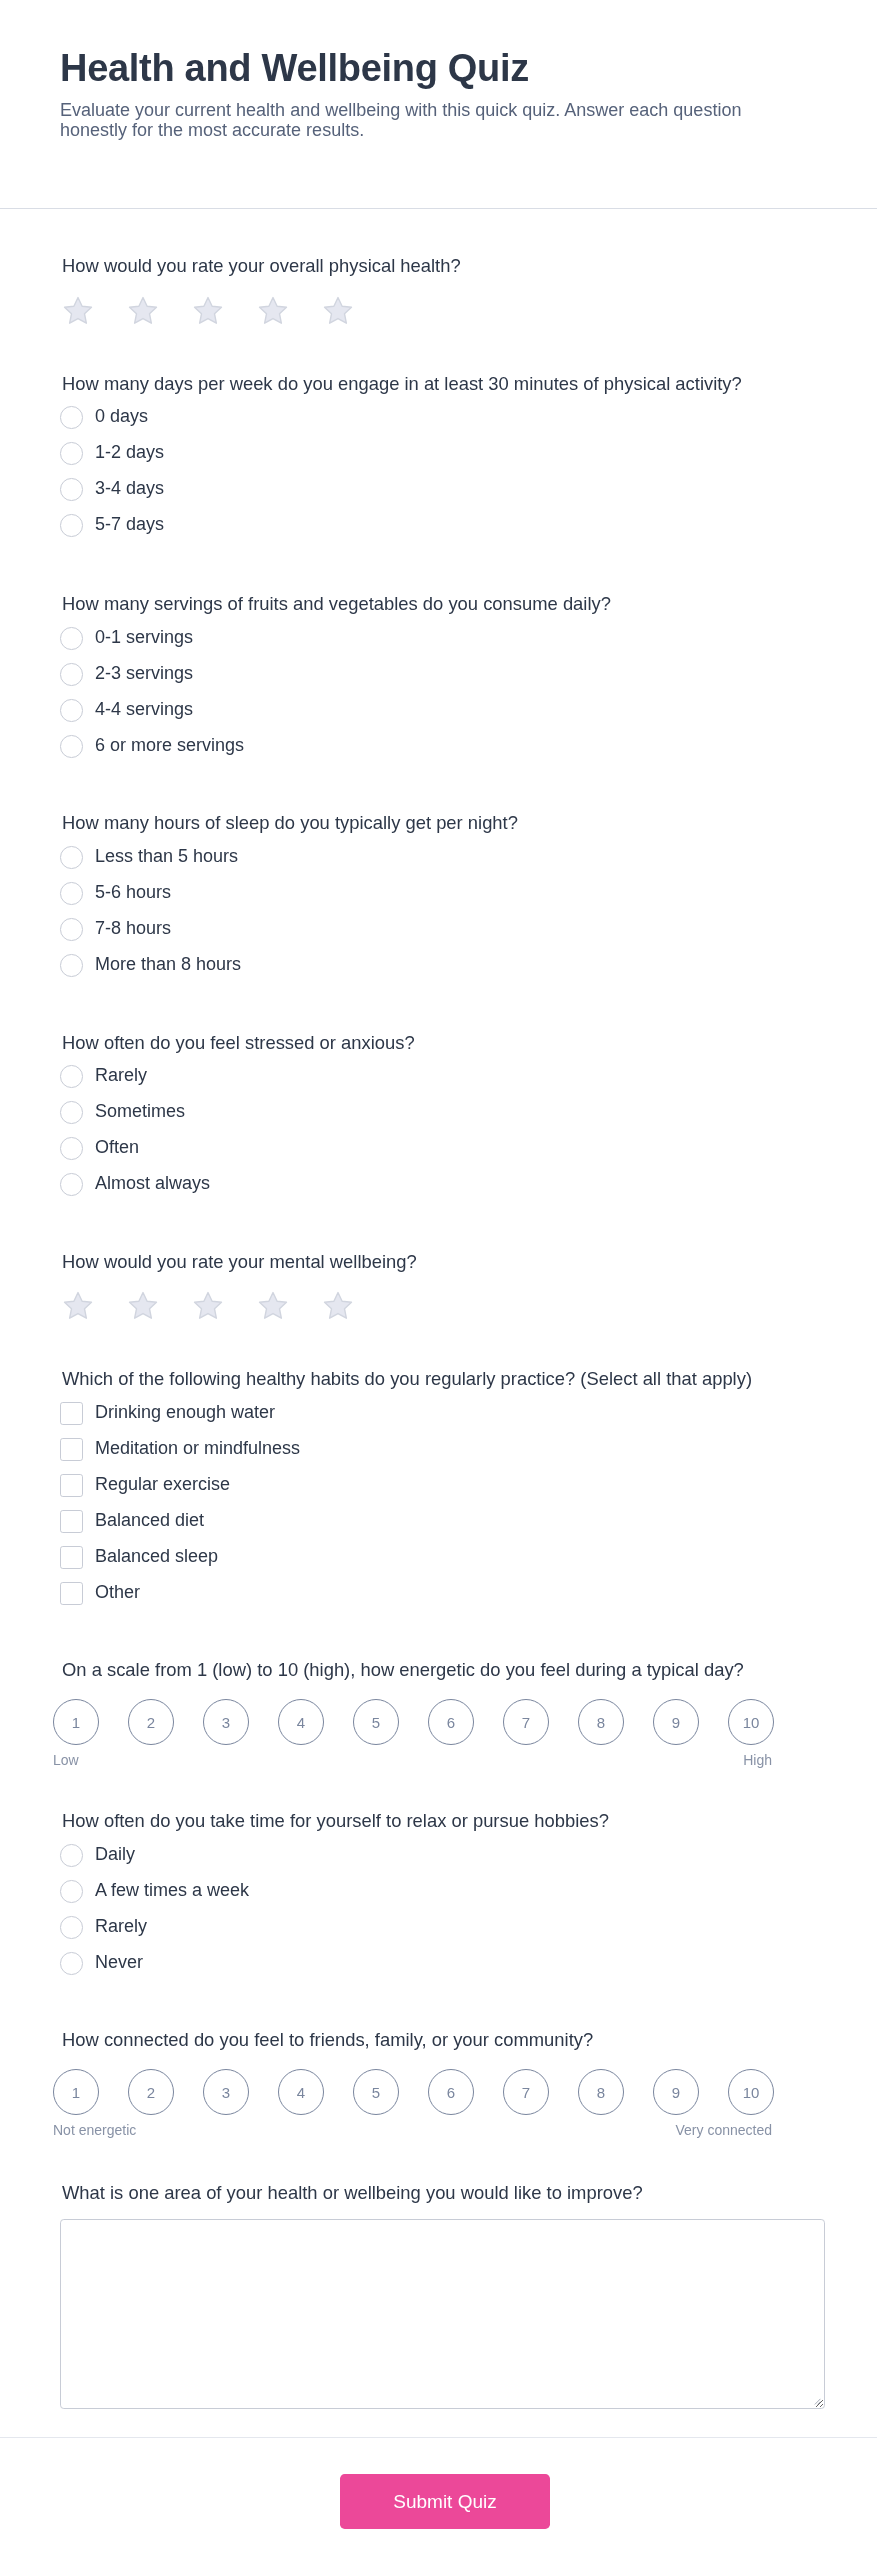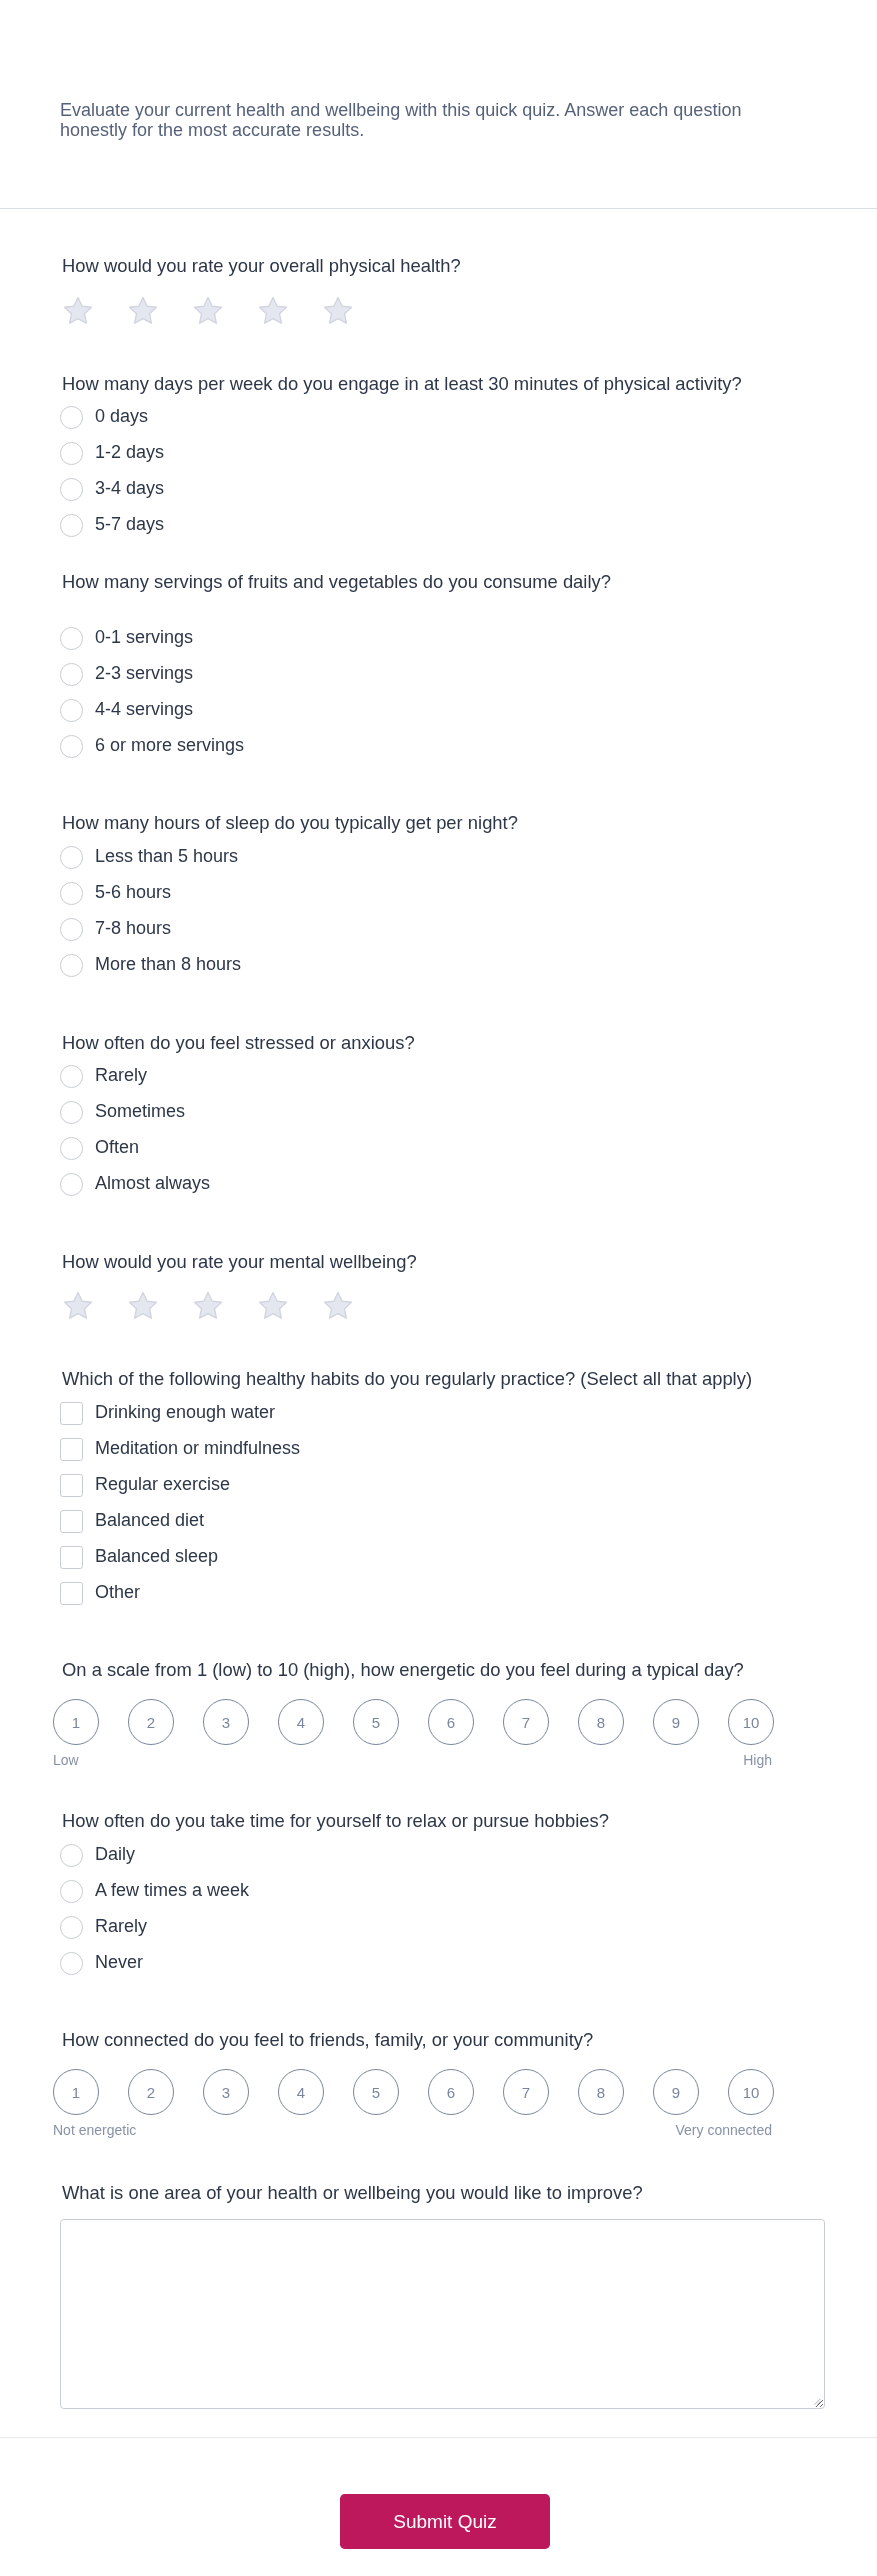--- a/index.html
+++ b/index.html
@@ -26,26 +26,27 @@
 
   .scale { position: absolute; left: 53px; display: flex; gap: 29px; }
   .scale-btn { width: 46px; height: 46px; border-radius: 50%; border: 1.4px solid #7a869e; display: flex; align-items: center; justify-content: center; font-size: 15px; color: #7a869e; cursor: pointer; background: #fff; }
   .scale-lo { position: absolute; left: 53px; font-size: 14px; color: #8892a6; }
   .scale-hi { position: absolute; right: 106px; font-size: 14px; color: #8892a6; text-align: center; }
 
   .textarea { position: absolute; left: 60px; top: 2219px; width: 765px; height: 190px; border: 1.4px solid #c8ccd6; border-radius: 3.8px; background: #fff; resize: vertical; font-family: "Liberation Sans", sans-serif; font-size: 17px; padding: 9.4px; }
   .resize-grip { position: absolute; left: 812px; top: 2396px; width: 9.4px; height: 9.4px; pointer-events: none; }
 
   .footer-divider { position: absolute; left: 0; top: 2437px; width: 878px; height: 0.9px; background: #e4e7ee; }
-  .submit { position: absolute; left: 340px; top: 2474px; width: 210px; height: 55px; background: #be185d; border: none; border-radius: 4.7px; color: #ffffff; font-size: 19px; font-family: "Liberation Sans", sans-serif; cursor: pointer; margin-top: 20px; }
+  .submit { position: absolute; left: 340px; top: 2474px; width: 210px; height: 55px; background: #ec4899; border: none; border-radius: 4.7px; color: #ffffff; font-size: 19px; font-family: "Liberation Sans", sans-serif; cursor: pointer; }
 </style>
 </head>
 <body>
 
 <div class="header">
+  <h1 class="title">Health and Wellbeing Quiz</h1>
   <p class="subtitle">Evaluate your current health and wellbeing with this quick quiz. Answer each question honestly for the most accurate results.</p>
 </div>
 
 <div class="q-label" style="top:255px">How would you rate your overall physical health?</div>
 <div class="stars" style="top:294px">
   <div class="star">
       <svg viewBox="0 0 24 24">
         <path d="M12 2.5l2.9 6.1 6.6.8-4.9 4.6 1.3 6.6L12 17.3l-5.9 3.3 1.3-6.6-4.9-4.6 6.6-.8z" fill="#e5e7f0" stroke="#d1d5df" stroke-width="1" stroke-linejoin="round"></path>
       </svg>
     </div>
@@ -84,21 +85,21 @@
   <div class="option">
       <span class="radio"></span>
       <span class="opt-label">3-4 days</span>
     </div>
   <div class="option">
       <span class="radio"></span>
       <span class="opt-label">5-7 days</span>
     </div>
 </div>
 
-<div class="q-label" style="top:571px">How many servings of fruits and vegetables do you consume daily?</div>
+<div class="q-label" style="top:593px">How many servings of fruits and vegetables do you consume daily?</div>
 <div class="options" style="top:627px">
   <div class="option">
       <span class="radio"></span>
       <span class="opt-label">0-1 servings</span>
     </div>
   <div class="option">
       <span class="radio"></span>
       <span class="opt-label">2-3 servings</span>
     </div>
   <div class="option">

